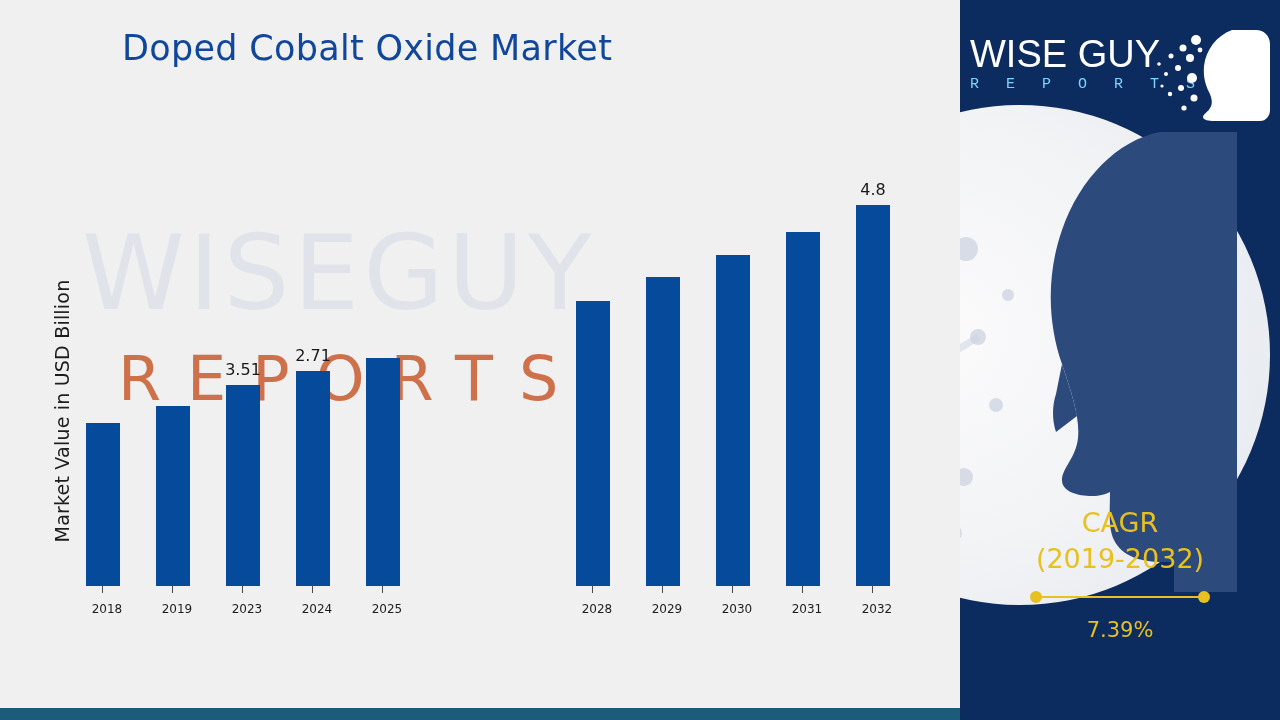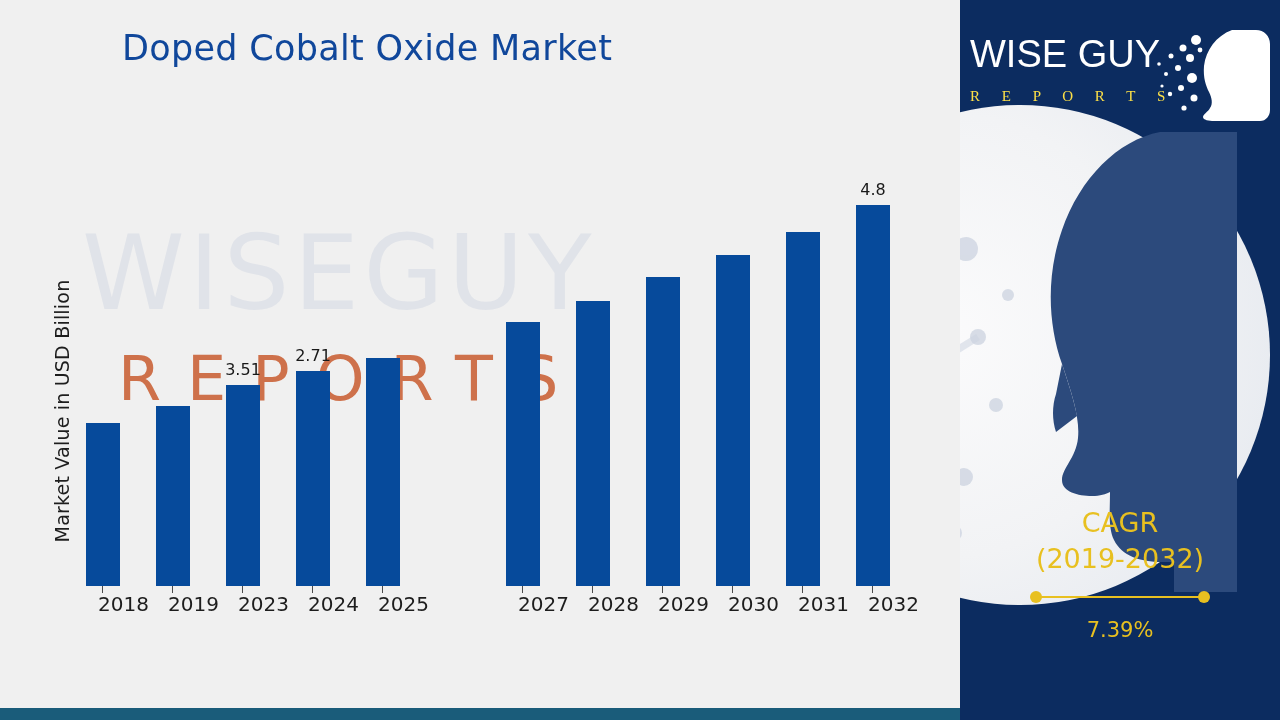--- a/index.html
+++ b/index.html
@@ -118,24 +118,24 @@
     position: absolute;
     bottom: -7px;
     left: 34px;
     width: 1px;
     height: 7px;
     background: #4a4a4a;
   }
   .x-tick-label {
     position: absolute;
     bottom: -30px;
-    left: 11px;
+    left: 4px;
     width: 70px;
-    text-align: right;
-    font-size: 20px;
+    text-align: center;
+    font-size: 12px;
     color: #1d1d1d;
   }
 
   
   #bottom-band {
     position: absolute;
     left: 0;
     top: 708px;
     width: 960px;
     height: 12px;
@@ -184,26 +184,26 @@
   }
   #logo-wise-guy {
     font-size: 38px;
     letter-spacing: 0px;
     color: #ffffff;
     white-space: nowrap;
     line-height: 40px;
     font-family: "Liberation Sans", sans-serif;
   }
   #logo-reports {
-    margin-top: 14px;
+    margin-top: 2px;
     font-size: 15px;
     letter-spacing: 9px;
-    color: #fde047;
-    white-space: nowrap;
-    font-family: Liberation Serif, serif;
+    color: #7dd3fc;
+    white-space: nowrap;
+    font-family: Liberation Mono, monospace;
   }
   #logo-head { position: absolute; left: 196px; top: 0px; width: 120px; height: 96px; }
 
   #cagr-block {
     position: absolute;
     left: 0;
     top: 505px;
     width: 320px;
     text-align: center;
     color: #e8c020;
@@ -278,25 +278,20 @@
         <div class="bar-slot" style="left: 210px;">
           <div class="bar" style="height: 215px; background: rgb(6, 74, 155);"></div>
           <div class="bar-label" style="bottom: 221px;">2.71</div>
           <div class="tick"></div>
           <div class="x-tick-label">2024</div>
         </div>
         <div class="bar-slot" style="left: 280px;">
           <div class="bar" style="height: 228px; background: rgb(6, 74, 155);"></div>
           <div class="tick"></div>
           <div class="x-tick-label">2025</div>
-        </div>
-        <div class="bar-slot" style="left: 420px;">
-          <div class="bar" style="height: 264px; background: rgb(6, 74, 155);"></div>
-          <div class="tick"></div>
-          <div class="x-tick-label">2027</div>
         </div>
         <div class="bar-slot" style="left: 490px;">
           <div class="bar" style="height: 285px; background: rgb(6, 74, 155);"></div>
           <div class="tick"></div>
           <div class="x-tick-label">2028</div>
         </div>
         <div class="bar-slot" style="left: 560px;">
           <div class="bar" style="height: 309px; background: rgb(6, 74, 155);"></div>
           <div class="tick"></div>
           <div class="x-tick-label">2029</div>

